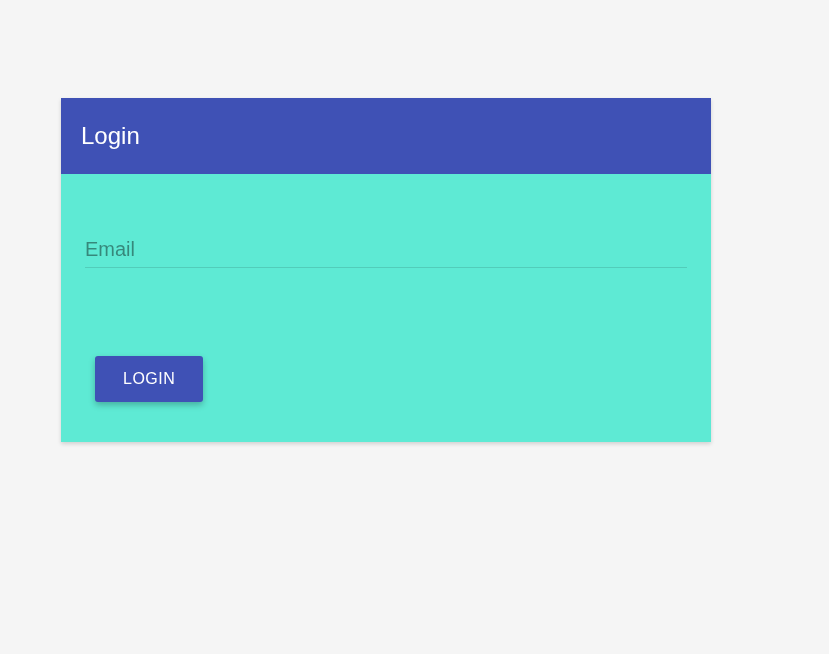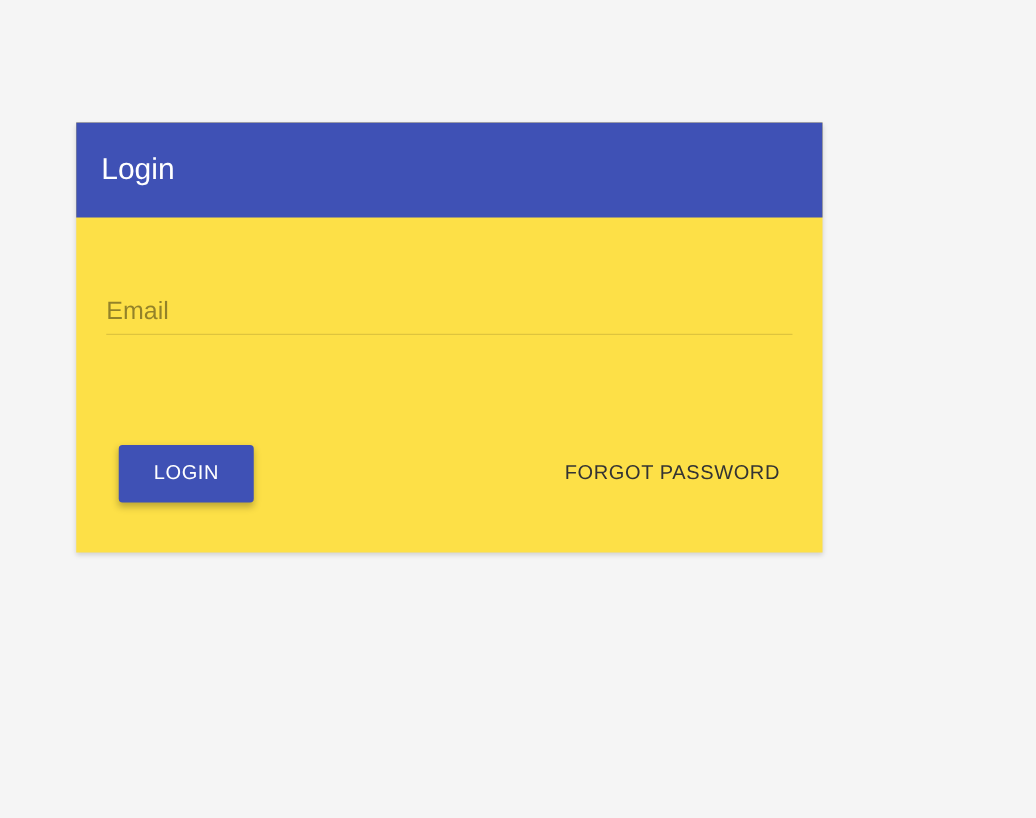--- a/index.html
+++ b/index.html
@@ -9,22 +9,22 @@
     }
     body {
       font-family: "Helvetica Neue", Helvetica, Arial, sans-serif;
       background: #f5f5f5;
       width: 829px;
       height: 654px;
       padding-top: 98px;
       padding-left: 61px;
     }
     .card {
-      width: 597px;
-      background: #fde047;
+      width: 650px;
+      background: #5eead4;
       box-shadow: 0 2px 4px rgba(0,0,0,0.15);
     }
     .card-header {
       background: #3f51b5;
       color: #ffffff;
       padding: 24px 20px;
       font-size: 24px;
       font-weight: 400;
     }
     .card-body {
@@ -87,17 +87,16 @@
 
   <div class="card-body">
 
     <div class="form-group">
       <input type="text" class="text-input" placeholder="Email" style="">
     </div>
 
 
     <div class="actions">
       <button class="login-btn">LOGIN</button>
-      <a class="forgot-link">FORGOT PASSWORD</a>
     </div>
 
   </div>
 </div>
 
 </body></html>

